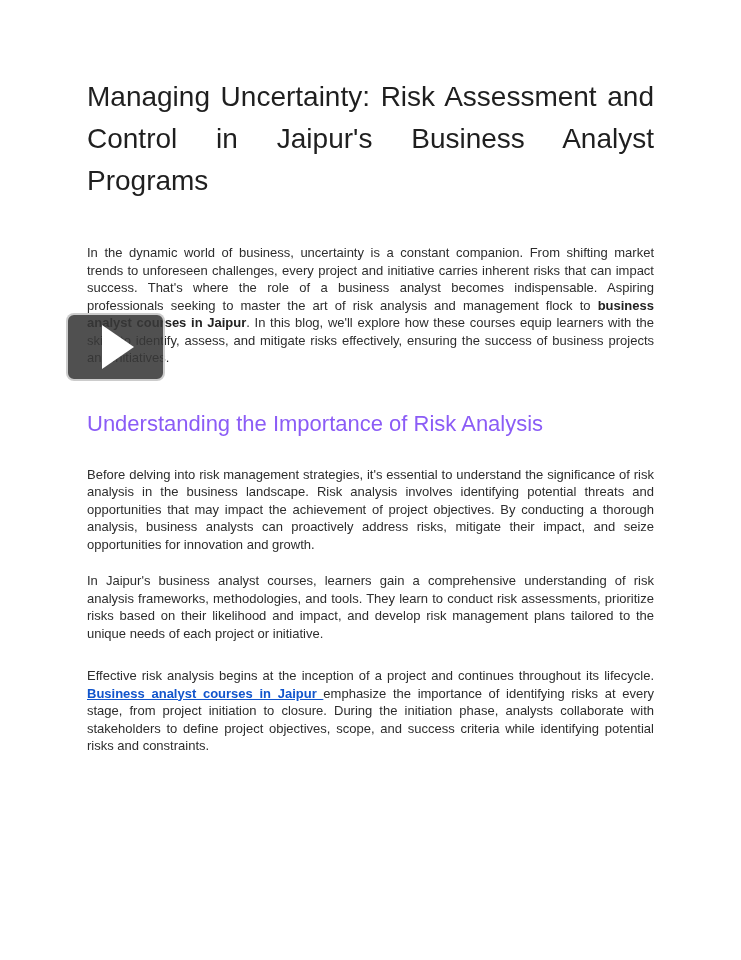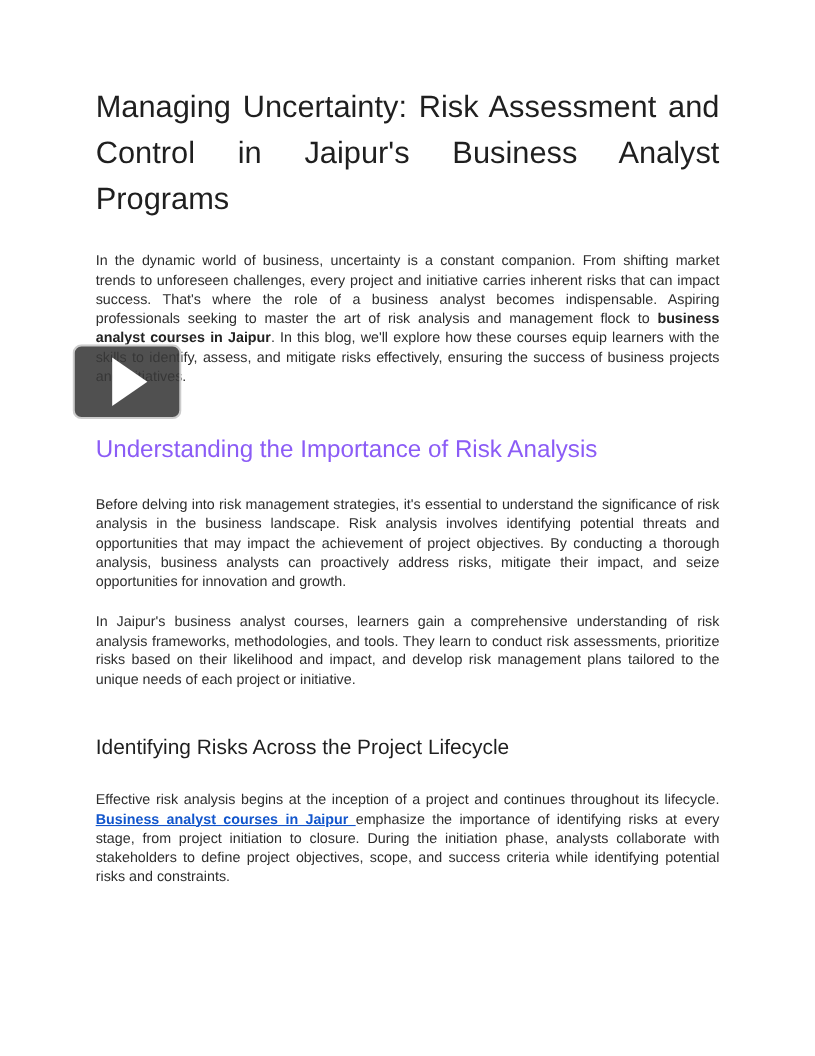--- a/index.html
+++ b/index.html
@@ -23,21 +23,21 @@
     color: #1f1f1f;
     text-align: justify;
   }
   .body-par {
     margin: 0;
     font-size: 13px;
     line-height: 17.5px;
     text-align: justify;
     color: #2d2d2d;
   }
-  .par-intro   { margin-top: 26px; }
+  .par-intro   { margin-top: 42px; }
   .par-before  { margin-top: 27px; }
   .par-jaipur  { margin-top: 19px; }
   .par-effective { margin-top: 25px; }
   .par-asproject { margin-top: 19px; }
   .h2-heading {
     margin: 42px 0 0 0;
     font-size: 22px;
     line-height: 30px;
     font-weight: 400;
     color: #8b5cf6;
@@ -92,18 +92,17 @@
   <div class="video-overlay">
     <div class="play-triangle"></div>
   </div>
 
   <h2 class="h2-heading">Understanding the Importance of Risk Analysis</h2>
 
   <p class="body-par par-before">Before delving into risk management strategies, it's essential to understand the significance of risk analysis in the business landscape. Risk analysis involves identifying potential threats and opportunities that may impact the achievement of project objectives. By conducting a thorough analysis, business analysts can proactively address risks, mitigate their impact, and seize opportunities for innovation and growth.</p>
 
   <p class="body-par par-jaipur">In Jaipur's business analyst courses, learners gain a comprehensive understanding of risk analysis frameworks, methodologies, and tools. They learn to conduct risk assessments, prioritize risks based on their likelihood and impact, and develop risk management plans tailored to the unique needs of each project or initiative.</p>
 
-  <h3 class="h3-heading">Identifying Risks Across the Project Lifecycle</h3>
 
   <p class="body-par par-effective"><span>Effective risk analysis begins at the inception of a project and continues throughout its lifecycle. </span><a class="doc-link">Business analyst courses in Jaipur </a><span>emphasize the importance of identifying risks at every stage, from project initiation to closure. During the initiation phase, analysts collaborate with stakeholders to define project objectives, scope, and success criteria while identifying potential risks and constraints.</span></p>
 
 
 </div>
 
 </body></html>

